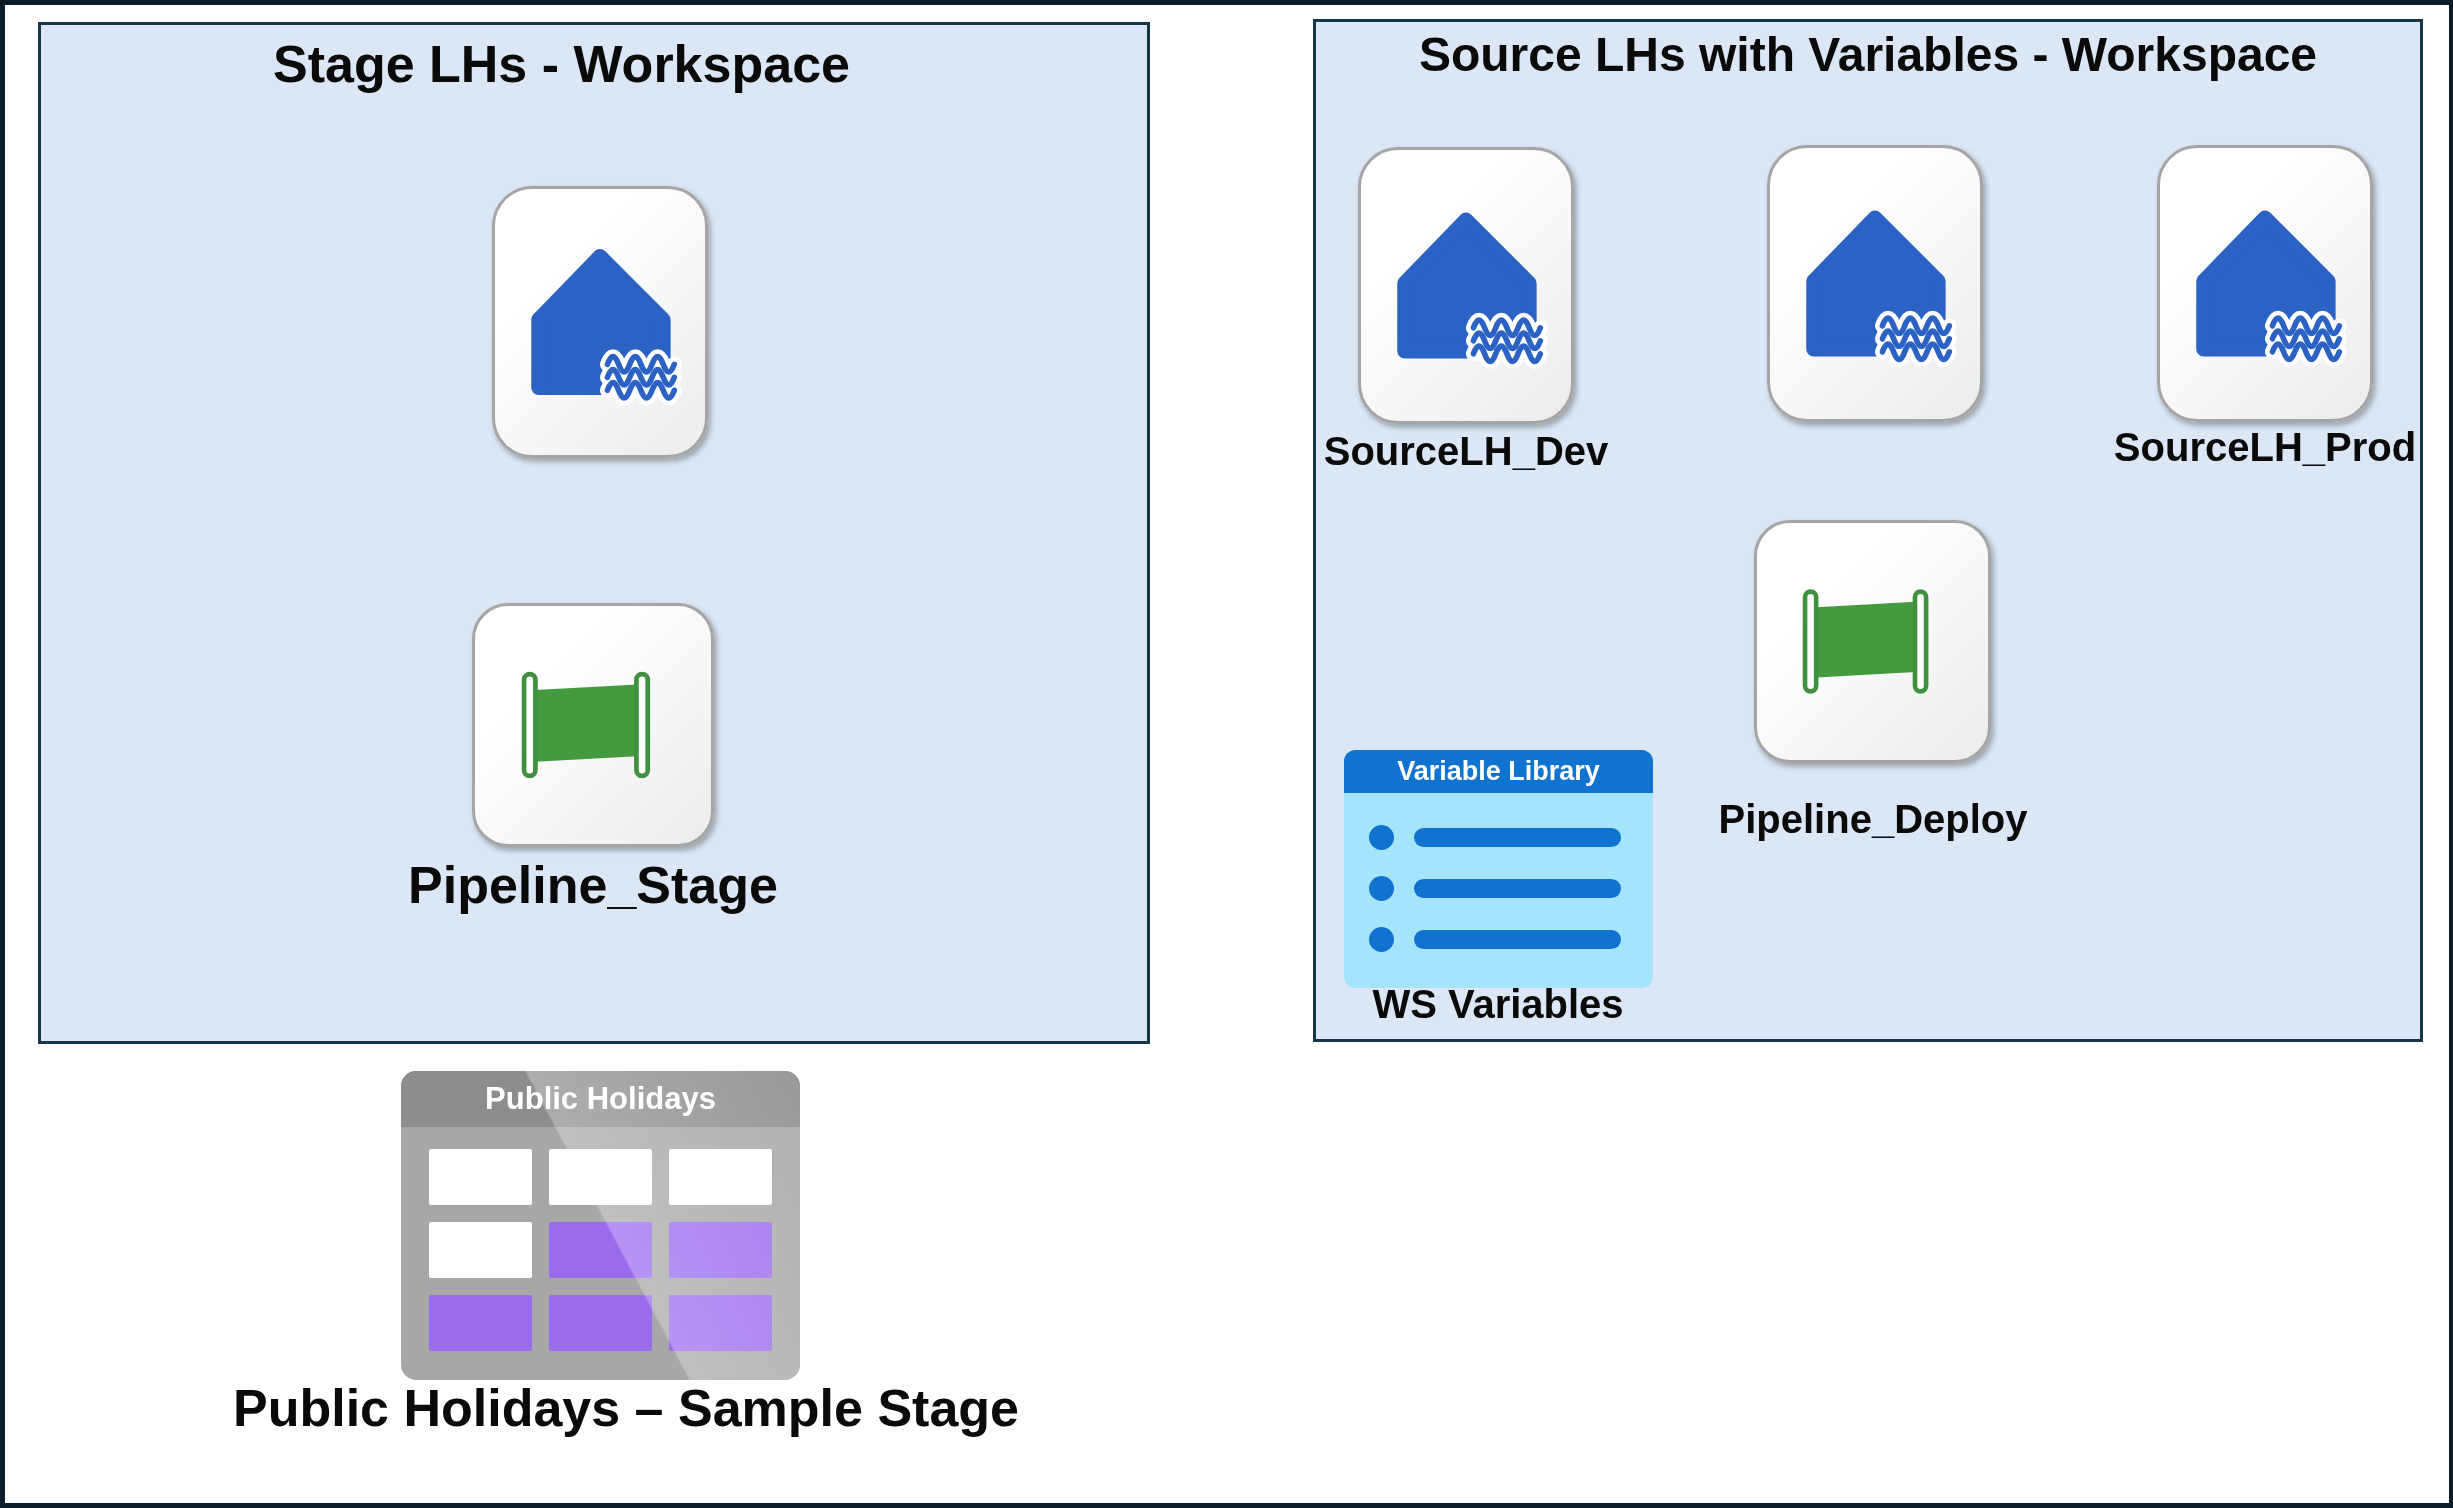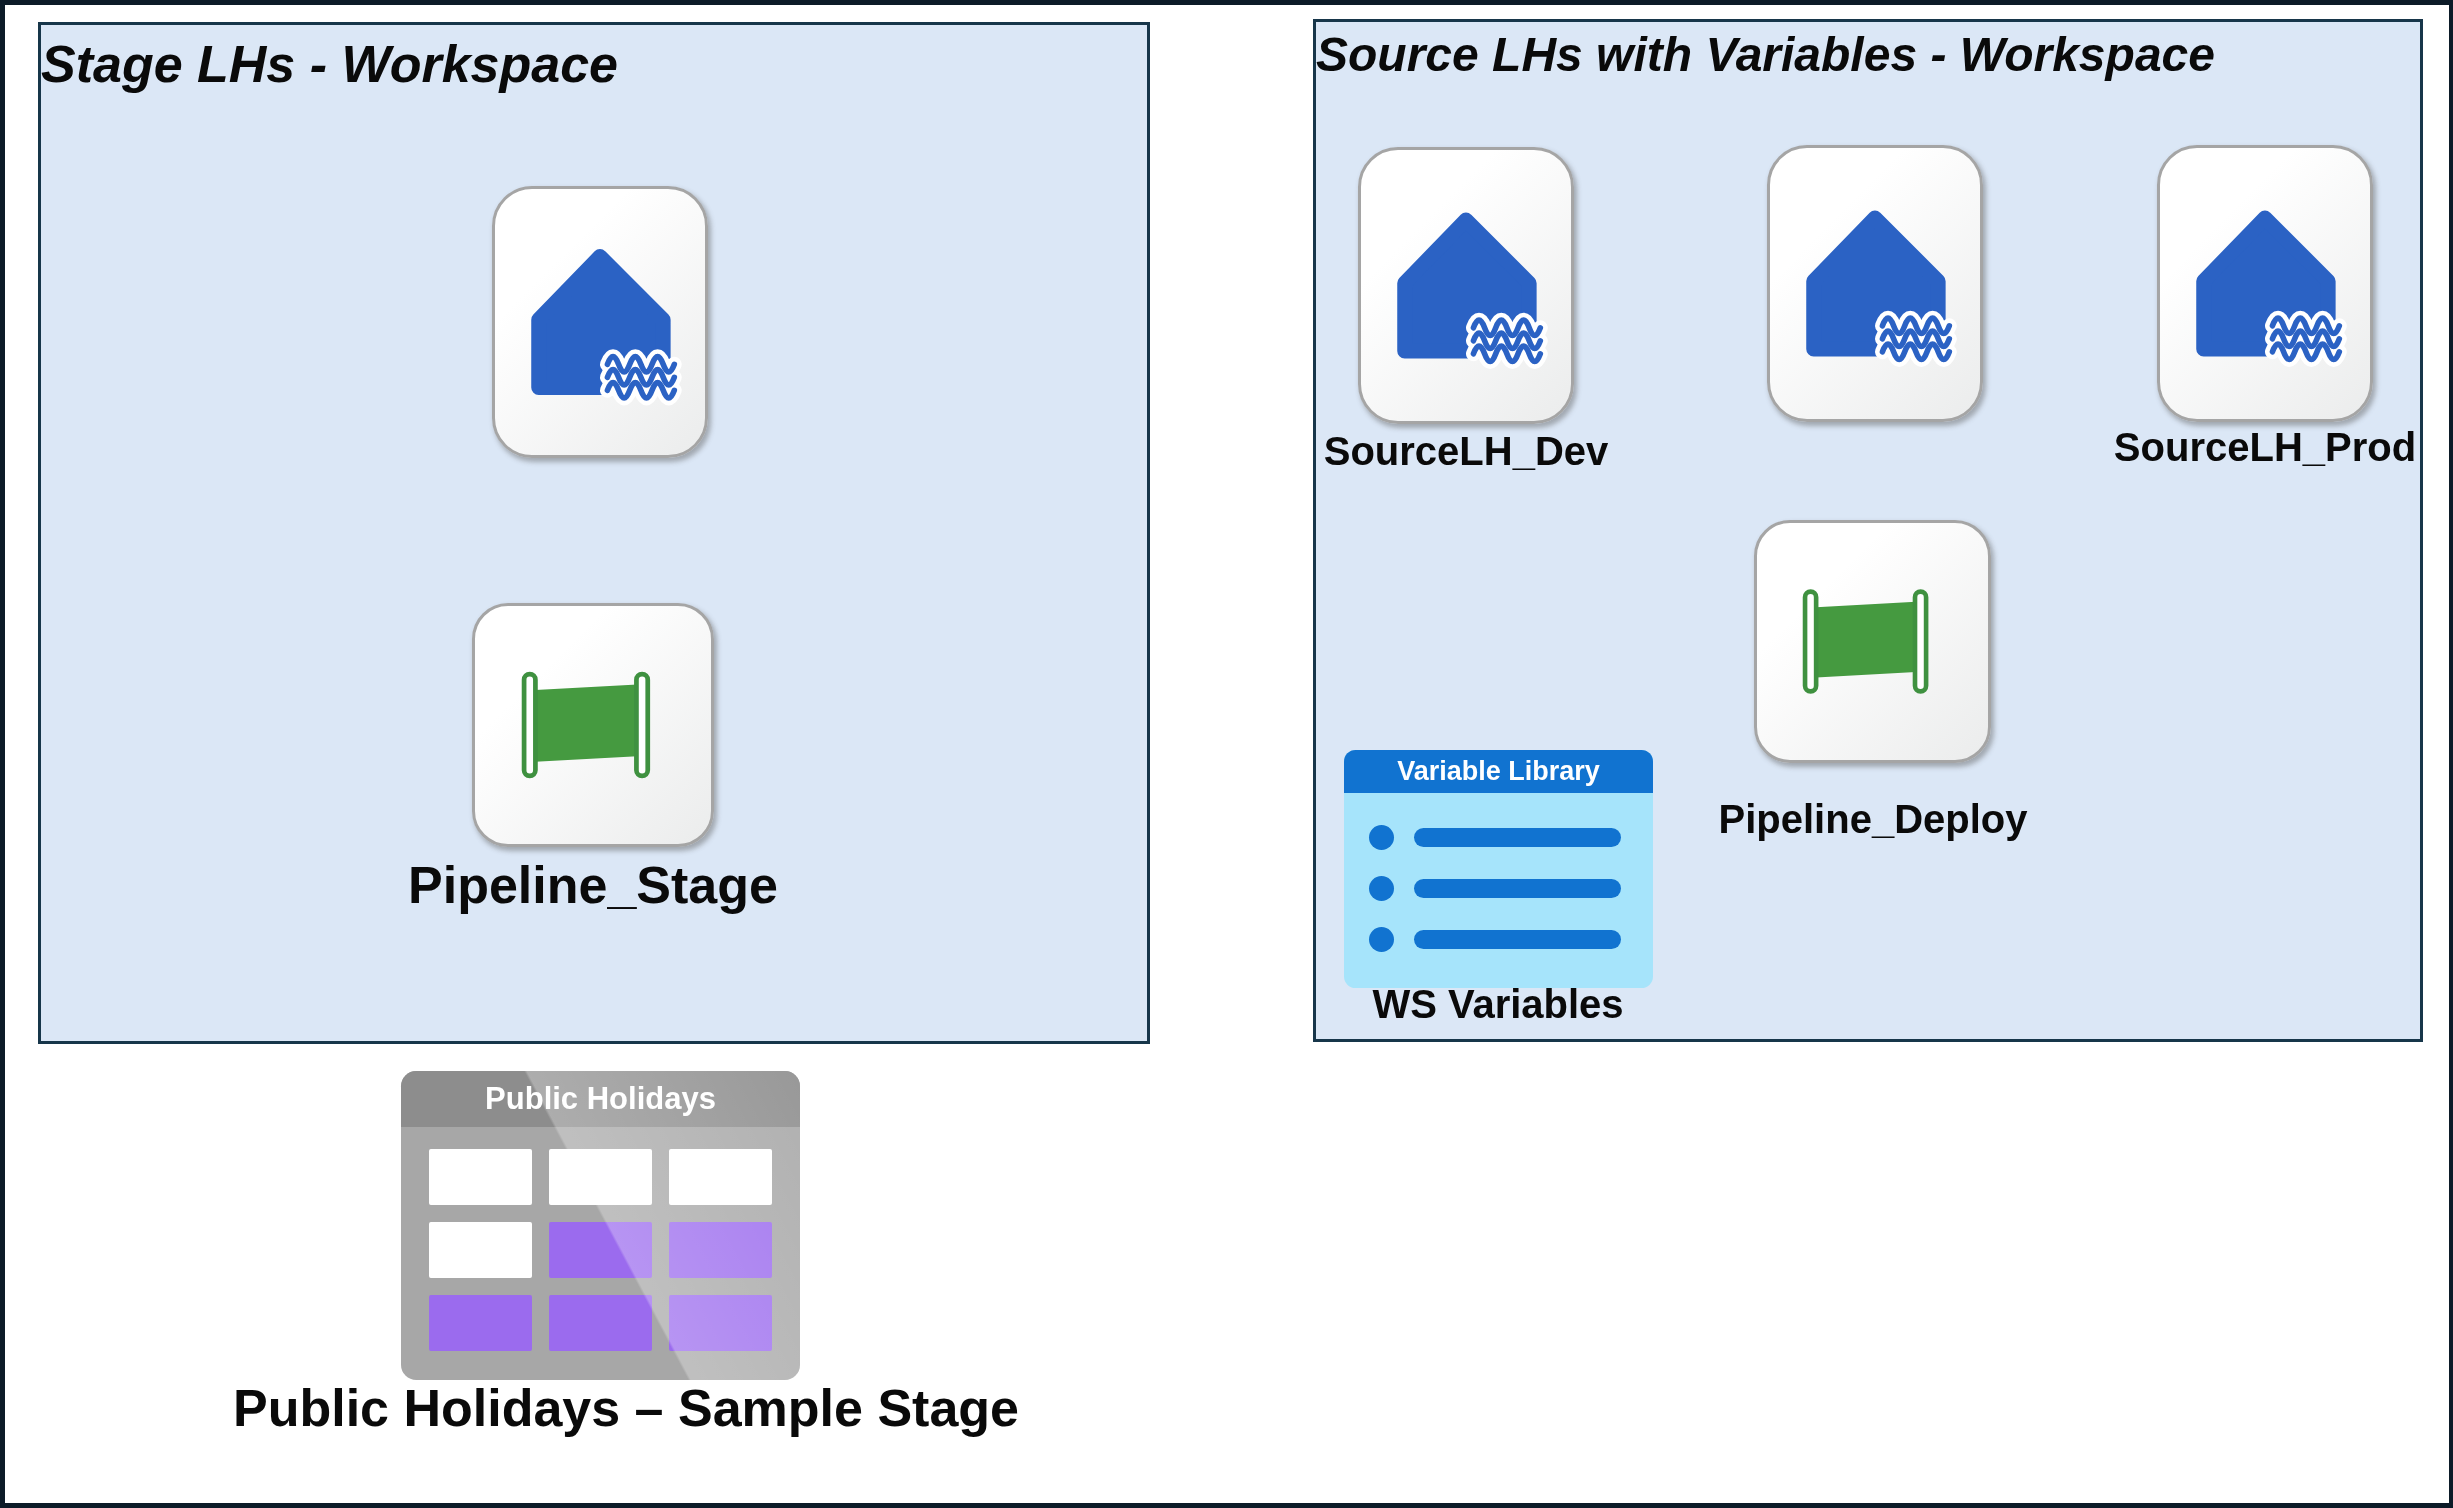--- a/index.html
+++ b/index.html
@@ -13,22 +13,22 @@
     box-sizing:border-box;pointer-events:none;
   }
   .ws-box{
     position:absolute;box-sizing:border-box;
     background:var(--box_fill,#dbe7f6);
     border:3.8px solid var(--box_border,#17364a);
   }
   .ws-box-left{left:38px;top:22px;width:1112px;height:1022px;}
   .ws-box-right{left:1313px;top:19px;width:1110px;height:1023px;}
   .box-title{
-    position:absolute;text-align:left;font-weight:bold;
-    color:var(--text,#0a0a0a);line-height:1.15;white-space:nowrap;font-style:italic;
+    position:absolute;text-align:center;font-weight:bold;
+    color:var(--text,#0a0a0a);line-height:1.15;white-space:nowrap;
   }
   .box-title-left{left:0;right:65px;top:9.6px;font-size:52px;}
   .box-title-right{left:0;right:0;top:4.8px;font-size:48px;}
   .tile{
     position:absolute;box-sizing:border-box;
     border:3.8px solid var(--tile_border,#a5a5a5);
     background:linear-gradient(135deg,#ffffff 28%,#ebecec 100%);
     box-shadow:2.9px 3.8px 4.8px rgba(90,90,90,0.45);
   }
   .lh-tile{border-radius:40px;}

